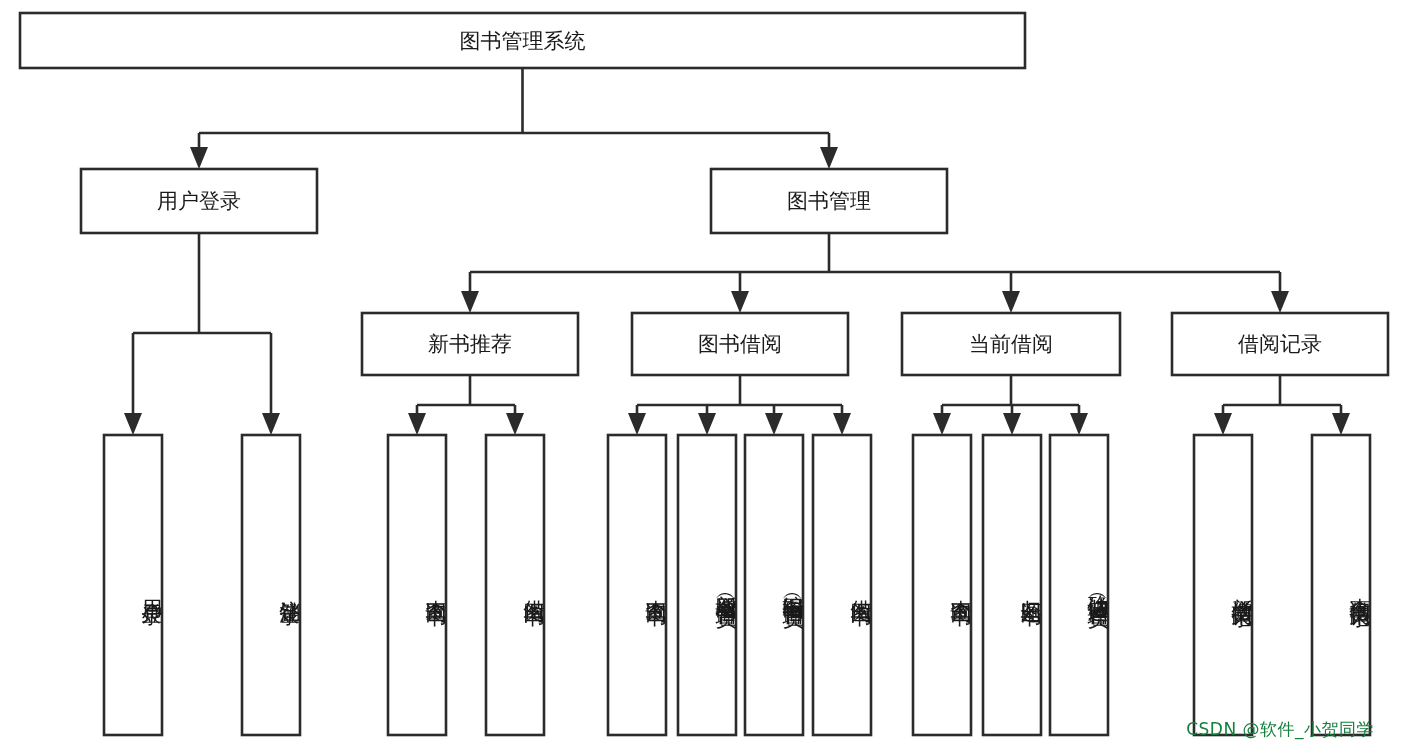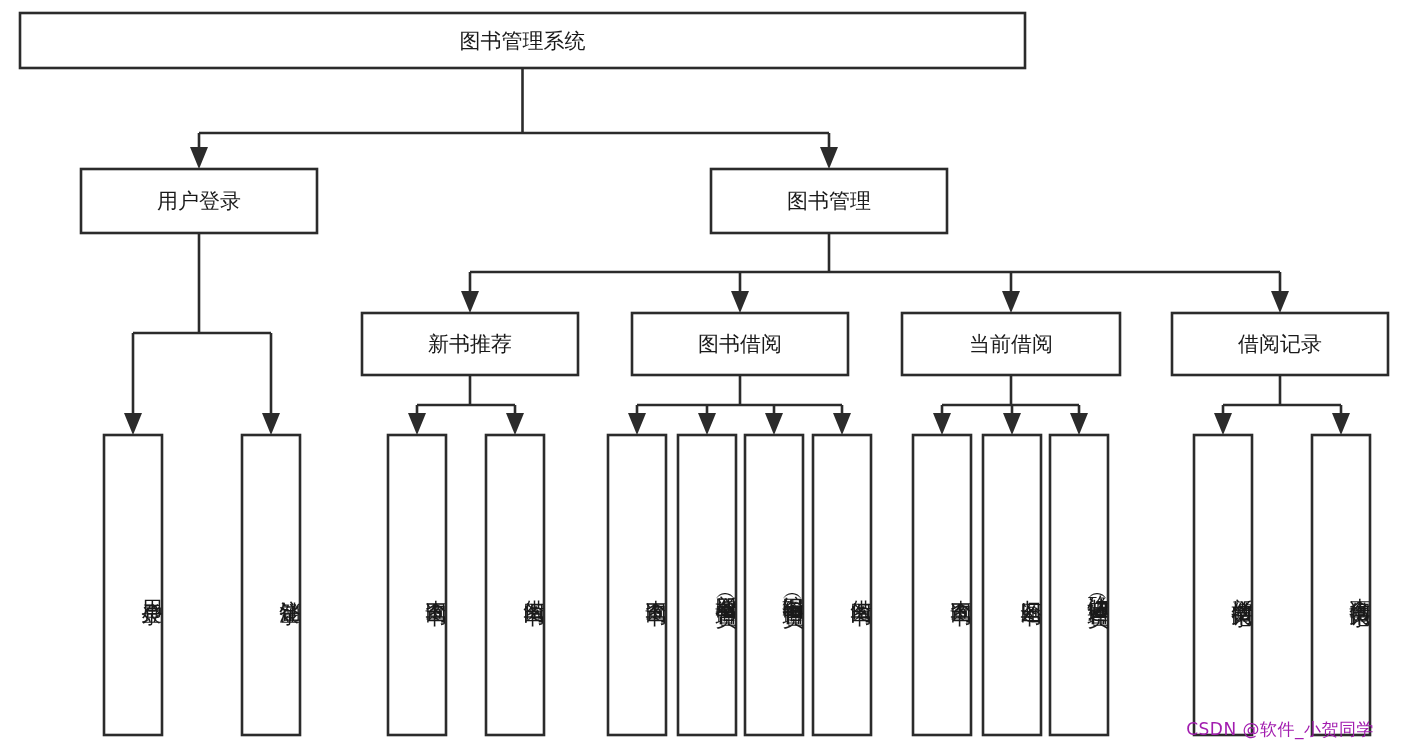--- a/index.html
+++ b/index.html
@@ -65,21 +65,21 @@
     align-items: flex-start;
     justify-content: center;
     pointer-events: none;
   }
   .watermark {
     position: absolute;
     right: 10px;
     bottom: 6px;
     font-family: "DejaVu Sans", "Liberation Sans", sans-serif;
     font-size: 17px;
-    color: #a21caf;
+    color: #15803d;
     white-space: nowrap;
     letter-spacing: 0.5px;
     margin-left: 44px;
   }
 </style>
 </head>
 <body>
 
 <div id="diagram-root">
 

